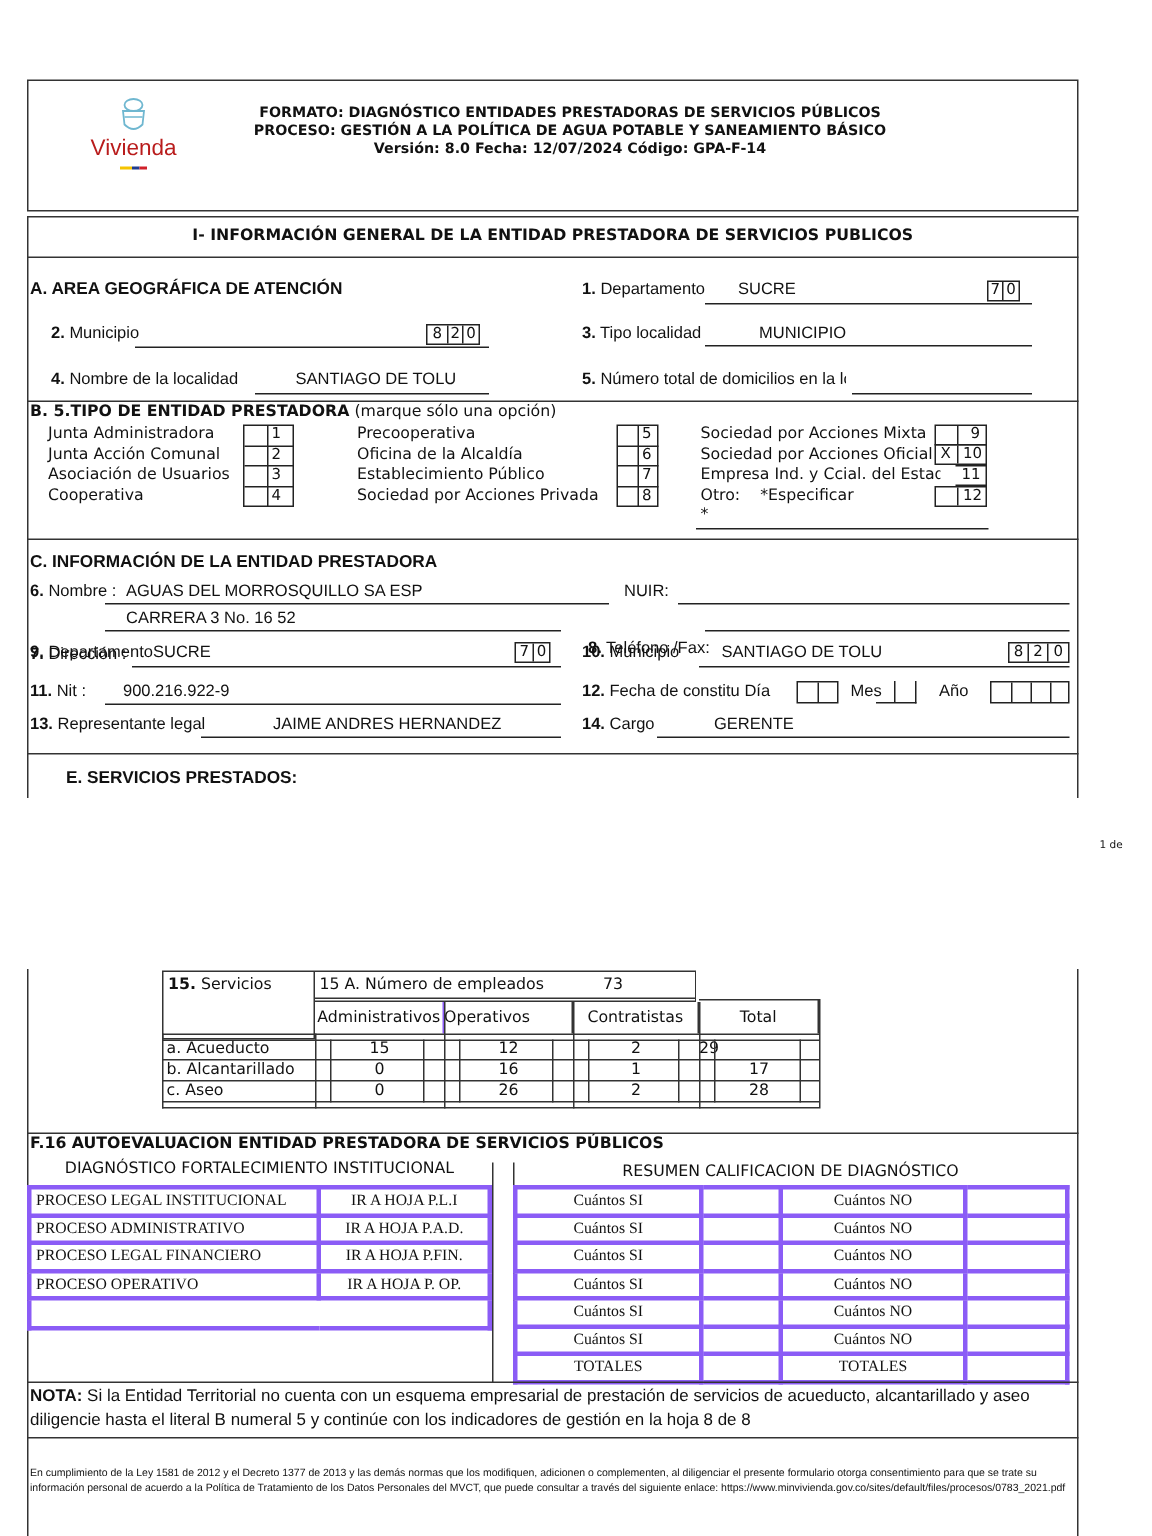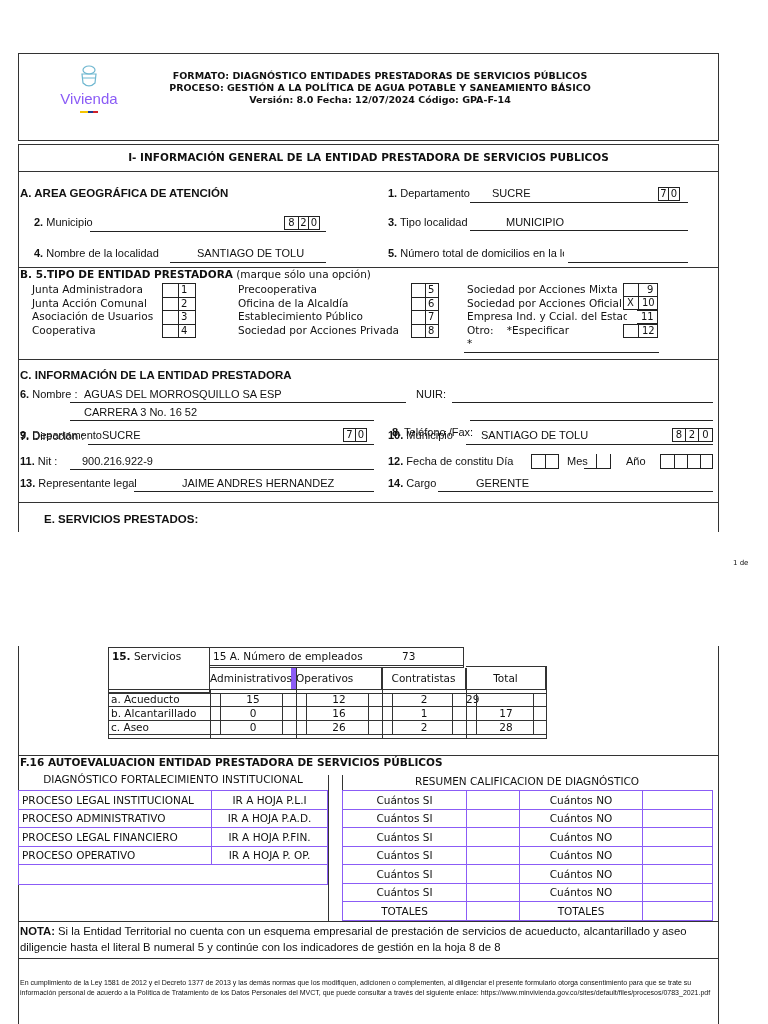--- a/index.html
+++ b/index.html
@@ -7,34 +7,34 @@
   body { position: relative; font-family: "DejaVu Sans", sans-serif; color: #111; font-size: 10.5px; }
   .abs { position: absolute; }
   .frame { position: absolute; border: 1px solid #333; }
   .ul { position: absolute; border-bottom: 1px solid #222; height: 1px; }
   .bold { font-weight: bold; }
   .narrow { font-family: "Liberation Sans", sans-serif; font-size: 11px; }
   .digit-box { position: absolute; display: flex; border: 1px solid #222; height: 14px; }
   .digit-box span { width: 10px; text-align: center; font-size: 10px; line-height: 12px; border-right: 1px solid #222; }
   .digit-box span:last-child { border-right: none; }
   table { border-collapse: collapse; }
-  .diag td { border: 1px solid #8b5cf6; font-size: 10.5px; height: 18.5px; padding: 0 3px; }
+  .diag td { border: 3px solid #8b5cf6; font-size: 10.5px; height: 18.5px; padding: 0 3px; font-family: Liberation Serif, serif; }
   .diag .c { text-align: center; }
 </style>
 </head>
 <body>
 
 <div class="frame" style="left:18px; top:53px; width:701px; height:88px;"></div>
 <div class="abs" style="left:44px; top:64px; width:90px; height:66px; text-align:center;">
   <svg width="22" height="26" viewBox="0 0 22 26" style="display:block; margin:0 auto;">
     <ellipse cx="11" cy="6" rx="6" ry="4" fill="none" stroke="#6fb7d0" stroke-width="1.2"></ellipse>
     <path d="M4 10 L18 10 L17 19 Q11 25 5 19 Z" fill="none" stroke="#6fb7d0" stroke-width="1.2"></path>
     <line x1="5" y1="14" x2="17" y2="14" stroke="#6fb7d0" stroke-width="1"></line>
   </svg>
-  <div style="color:#8b5cf6; font-family:'Liberation Sans',sans-serif; font-size:15px; line-height:18px;">Vivienda</div>
+  <div style="color:#b91c1c; font-family:'Liberation Sans',sans-serif; font-size:15px; line-height:18px;">Vivienda</div>
   <div style="display:flex; justify-content:center; margin-top:3px;">
     <span style="width:8px; height:2px; background:#f5c400;"></span>
     <span style="width:5px; height:2px; background:#1f3c8f;"></span>
     <span style="width:5px; height:2px; background:#d0202a;"></span>
   </div>
 </div>
 <div class="abs" style="left:140px; top:70px; width:480px; text-align:center; font-family:'DejaVu Sans',sans-serif; font-weight:bold; font-size:9.5px; line-height:12px;">
   <div>FORMATO: DIAGNÓSTICO ENTIDADES PRESTADORAS DE SERVICIOS PÚBLICOS</div>
   <div>PROCESO: GESTIÓN A LA POLÍTICA DE AGUA POTABLE Y SANEAMIENTO BÁSICO</div>
   <div>Versión: 8.0 Fecha: 12/07/2024 Código: GPA-F-14</div>
@@ -221,21 +221,21 @@
 <div class="abs" style="left:718px; top:646px; height:378px; border-left:1px solid #333;"></div>
 
 <div class="abs" style="left:108px; top:647px;">
   <div class="abs" style="left:0; top:0; width:102px; height:46px; border:1px solid #333; padding:2px 3px; font-size:10.5px;">
     <b>15.</b> <span>Servicios</span>
   </div>
   <div class="abs" style="left:102px; top:0; width:254px; height:21px; border:1px solid #333; border-left:none; padding:2px 3px; font-size:10.5px; border-bottom:3px double #333;">
     <span>15 A.  Número de empleados</span>
     <span style="position:absolute; left:192px;">73</span>
   </div>
-  <div class="abs" style="left:102px; top:21px; width:86px; height:21px; border-right:5px solid #8b5cf6; font-size:10.5px; text-align:center; line-height:21px;">Administrativos</div>
+  <div class="abs" style="left:102px; top:21px; width:86px; height:21px; border-right:1px solid #8b5cf6; font-size:10.5px; text-align:center; line-height:21px;">Administrativos</div>
   <div class="abs" style="left:188px; top:21px; width:86px; height:21px; border-right:1px solid #333; font-size:10.5px; text-align:left; line-height:21px;">Operativos</div>
   <div class="abs" style="left:274px; top:21px; width:84px; height:21px; border-right:1px solid #333; font-size:10.5px; text-align:center; line-height:21px;">Contratistas</div>
   <div class="abs" style="left:358px; top:19px; width:80px; height:23px; border:1px solid #333; border-left:none; border-bottom:none; font-size:10.5px; text-align:center; line-height:23px;">Total</div>
   <div class="abs" style="left:0; top:42px; width:438px; border-top:1px solid #333;"></div>
   <div class="abs" style="left:0; top:46px; width:438px; border-top:1px solid #333;"></div>
 
   <div class="abs" style="left:0; top:46px; width:438px; height:14px; border-bottom:1px solid #333; font-size:10.5px; line-height:13px;">
     <span style="position:absolute; left:3px;">a. Acueducto</span>
     <span style="position:absolute; left:102px; width:86px; text-align:center;">15</span>
     <span style="position:absolute; left:188px; width:86px; text-align:center;">12</span>

